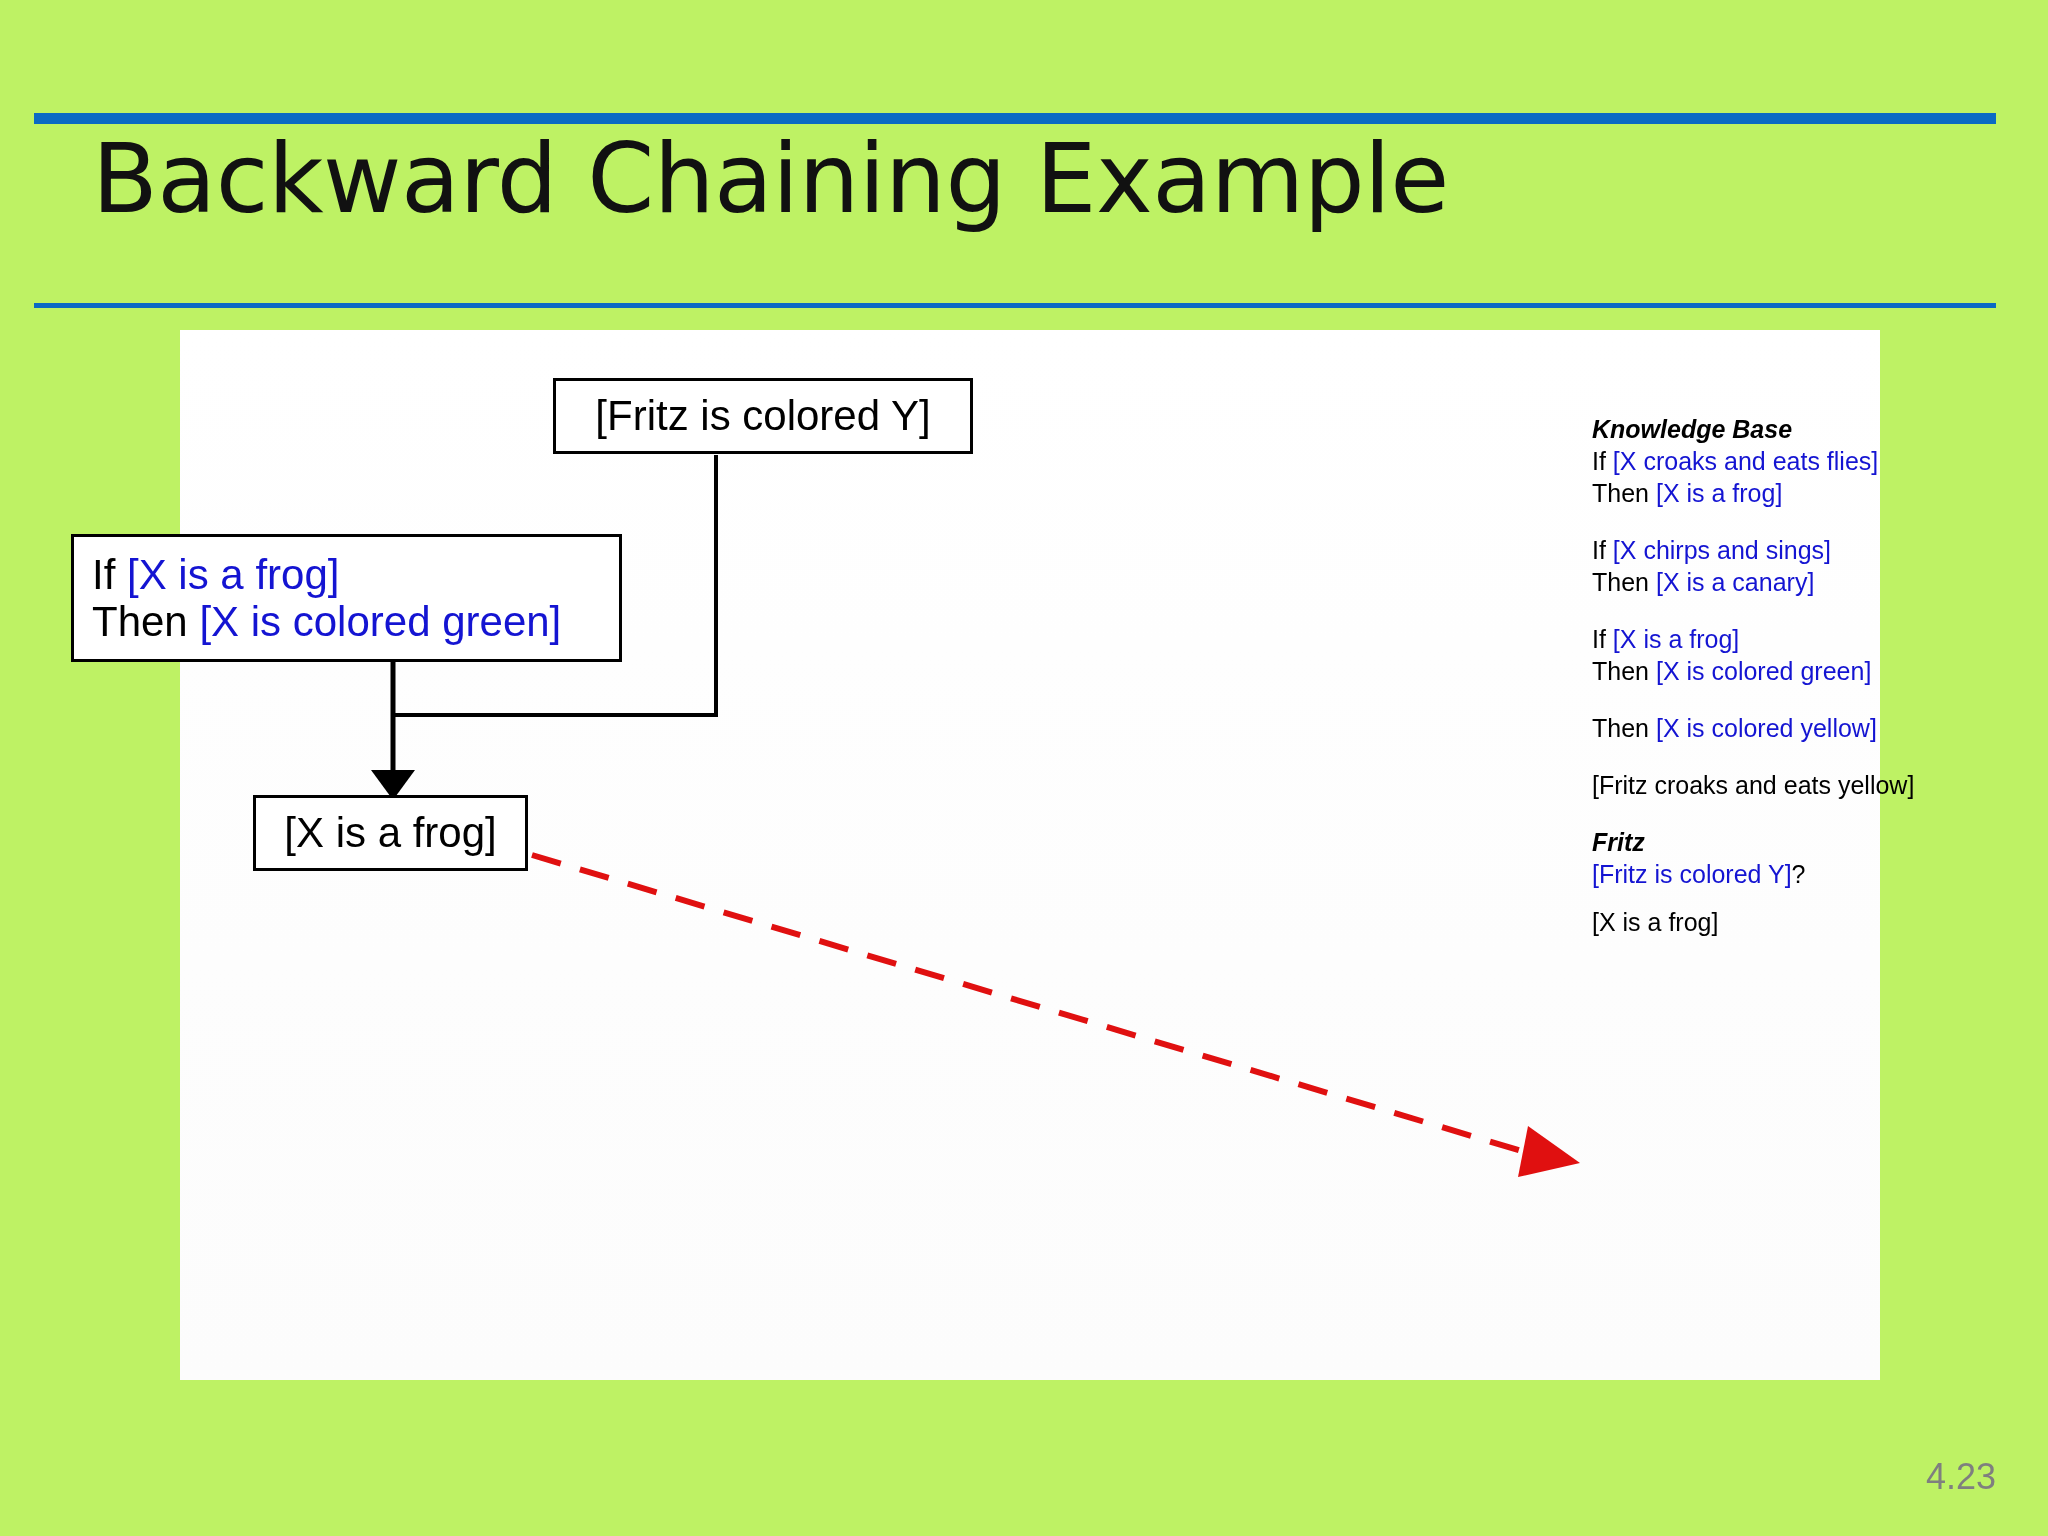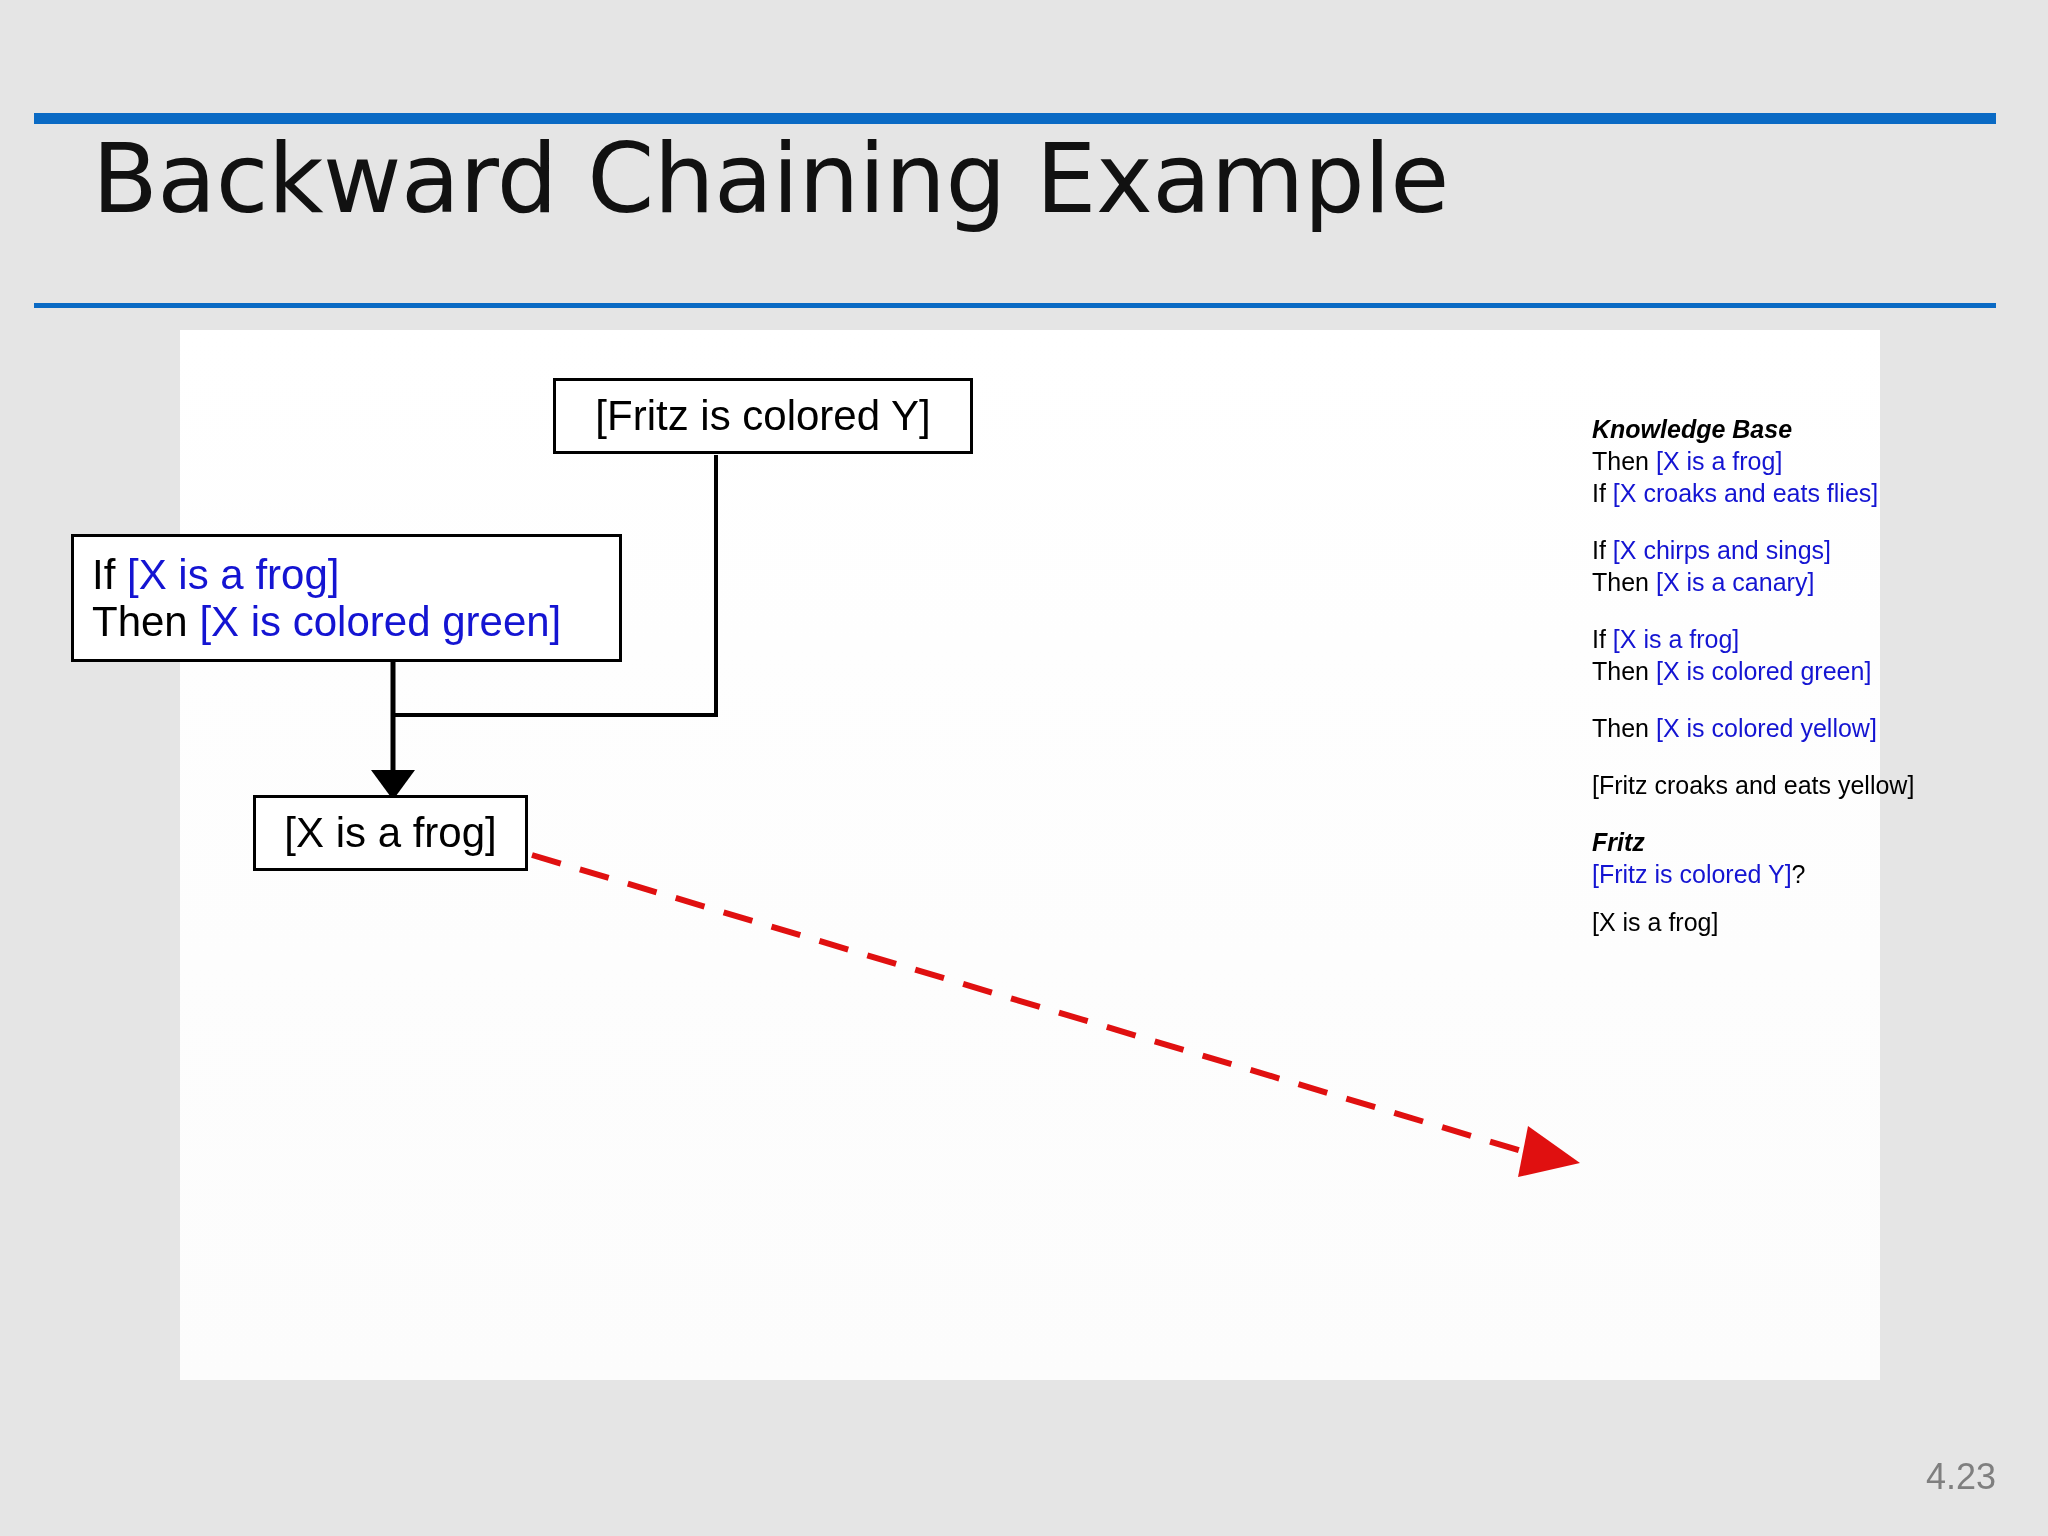--- a/index.html
+++ b/index.html
@@ -7,21 +7,21 @@
     margin: 0; padding: 0;
     background: #ffffff;
   }
   body {
     font-family: "Liberation Sans", sans-serif;
   }
   .slide {
     position: relative;
     width: 2048px;
     height: 1536px;
-    background: #e5e5e5;
+    background: #bef264;
     overflow: hidden;
   }
   
   .bar-top {
     position: absolute;
     left: 34px; top: 113px;
     width: 1962px; height: 11px;
     background: #0a6ac4;
   }
   .bar-title-rule {
@@ -164,25 +164,25 @@
 
   <div class="flowbox" id="box-fact">
     <div class="line blue">[X is a frog]</div>
   </div>
 
   <div class="kb-panel">
 
     <div class="kb-heading">Knowledge Base</div>
 
     <div class="kb-line">
+      <span class="black">If </span><span class="blue">[X croaks and eats flies]</span>
+    </div>
+    <div class="kb-line">
       <span class="black">Then </span><span class="blue">[X is a frog]</span>
     </div>
-    <div class="kb-line">
-      <span class="black">If </span><span class="blue">[X croaks and eats flies]</span>
-    </div>
 
     <div class="kb-gap"></div>
 
     <div class="kb-line">
       <span class="black">If </span><span class="blue">[X chirps and sings]</span>
     </div>
     <div class="kb-line">
       <span class="black">Then </span><span class="blue">[X is a canary]</span>
     </div>
 

